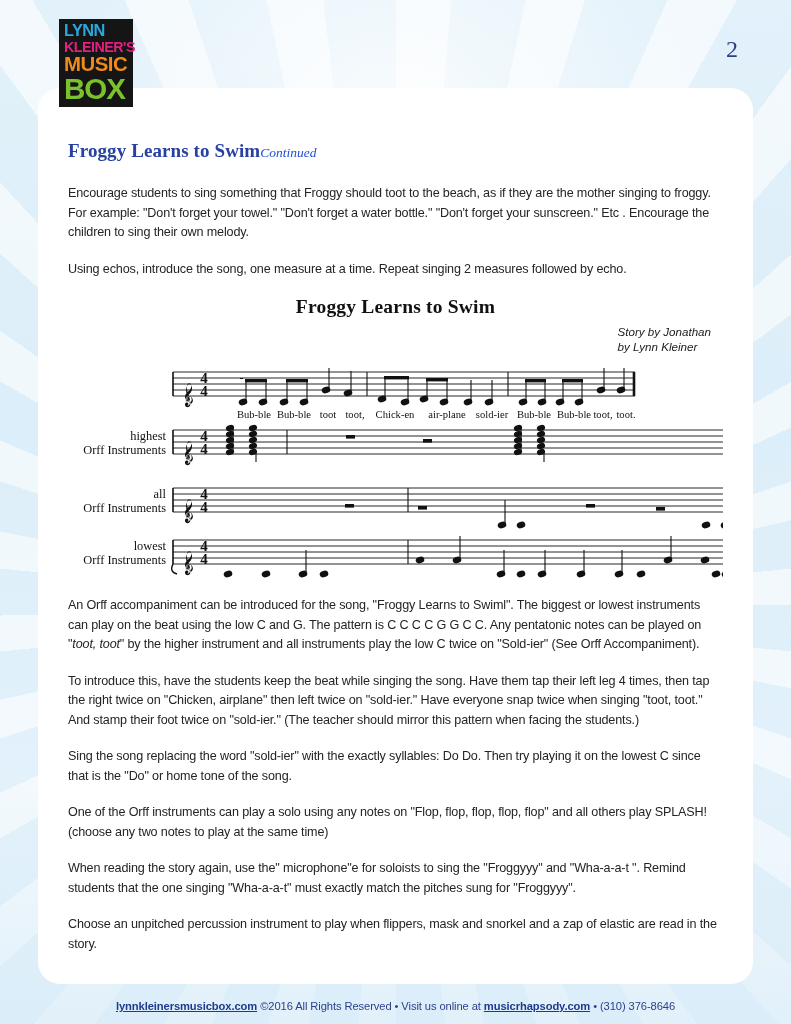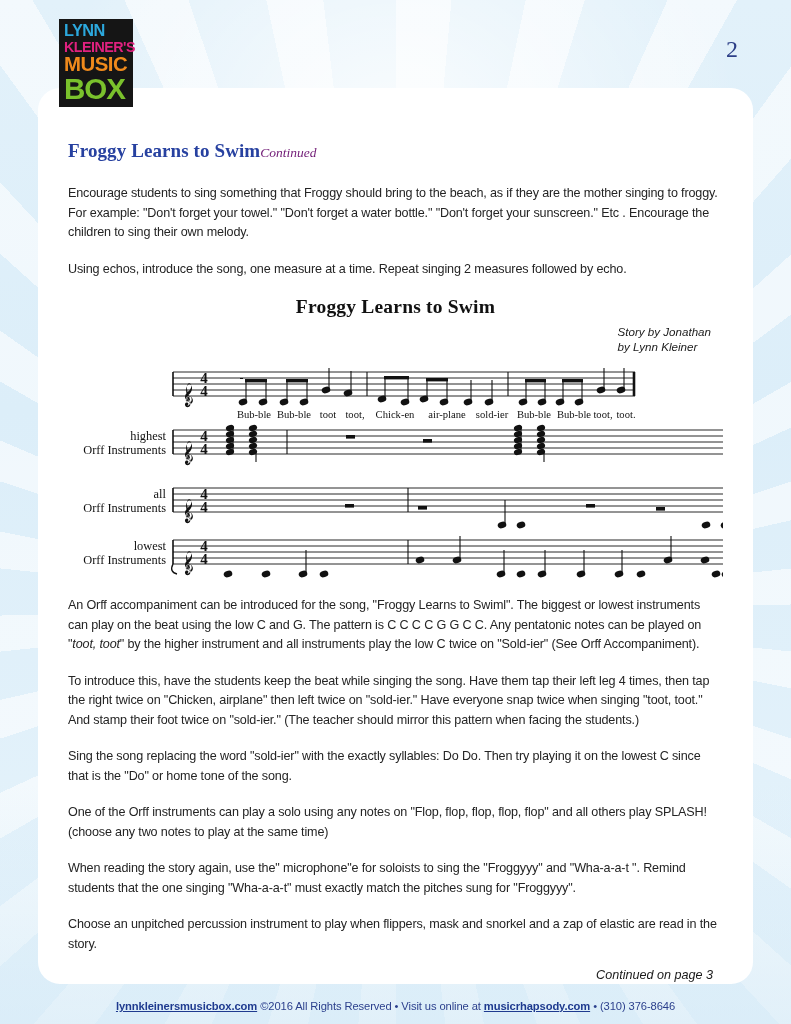--- a/index.html
+++ b/index.html
@@ -122,21 +122,21 @@
     font-weight: bold;
     color: #2741a0;
     letter-spacing: .1px;
     white-space: nowrap;
     margin-bottom: 22px;
   }
   .sec-title .cont {
     font-size: 13.5px;
     font-style: italic;
     font-weight: normal;
-    color: #701a75;
+    color: #1d4ed8;
     letter-spacing: 0;
   }
 
   
   .para {
     font-family: "Liberation Sans", sans-serif;
     font-size: 12.6px;
     line-height: 19.5px;
     color: #242424;
     letter-spacing: -0.15px;
@@ -245,21 +245,21 @@
 
   <div id="pagenum">2</div>
 </div>
 
 <div id="content">
 
   <div class="sec-title">
     <span>Froggy Learns to Swim</span><span class="cont">Continued</span>
   </div>
 
-  <div class="para">Encourage students to sing something that Froggy should bring to the beach, as if they are the mother singing to froggy.  For example: "Don't forget your towel."  "Don't forget a water bottle." "Don't forget your sunscreen." Etc .  Encourage the children to sing their own melody.</div>
+  <div class="para">Encourage students to sing something that Froggy should toot to the beach, as if they are the mother singing to froggy.  For example: "Don't forget your towel."  "Don't forget a water bottle." "Don't forget your sunscreen." Etc .  Encourage the children to sing their own melody.</div>
   <div class="para">Using echos, introduce the song, one measure at a time. Repeat singing 2 measures followed by echo.</div>
 
   <div id="music">
     <div id="song-title">Froggy Learns to Swim</div>
     <div id="credits">
       <div>Story by Jonathan</div>
       <div>by Lynn Kleiner</div>
     </div>
 
     <svg id="staves" width="655" height="230" viewBox="0 0 655 230">
@@ -552,18 +552,17 @@
     </svg>
   </div>
 
   <div class="para"><span>An Orff accompaniment can be introduced for the song, "Froggy Learns to Swiml".  The biggest or lowest instruments can play on the beat using the low C and G. The pattern is C C C C G G C C.  Any pentatonic notes can be played on "</span><i>toot, toot</i><span>" by the higher instrument and all instruments play the low C twice on "Sold-ier" (See Orff Accompaniment).</span></div>
   <div class="para"><span>To introduce this, have the students keep the beat while singing the song.    Have them tap their left leg 4 times, then tap the right twice on "Chicken, airplane" then left twice on "sold-ier."  Have everyone snap twice when singing "toot, toot." And stamp their foot twice on "sold-ier."  (The teacher should mirror this pattern when facing the students.)</span></div>
   <div class="para"><span>Sing the song replacing the word "sold-ier" with the exactly syllables: Do Do.  Then try playing it on the lowest C since that is the "Do" or home tone of the song.</span></div>
   <div class="para"><span>One of the Orff instruments can play a solo using any notes  on "Flop, flop, flop, flop, flop" and all others play SPLASH! (choose any two notes to play at the same time)</span></div>
   <div class="para"><span>When reading the story again, use the" microphone"e for soloists to sing the "Froggyyy" and "Wha-a-a-t ".  Remind students that the one singing "Wha-a-a-t"  must exactly match the pitches sung for "Froggyyy".</span></div>
   <div class="para tight"><span>Choose an unpitched percussion instrument to play when flippers, mask and snorkel and a zap of elastic are read in the story.</span></div>
 
-  <div id="continued">Continued on page 3</div>
 </div>
 
 <div id="footer">
   <span class="lnk">lynnkleinersmusicbox.com</span><span class="plain"> ©2016 All Rights Reserved • Visit us online at </span><span class="lnk">musicrhapsody.com</span><span class="plain"> • (310) 376-8646</span>
 </div>
 
 </body></html>

